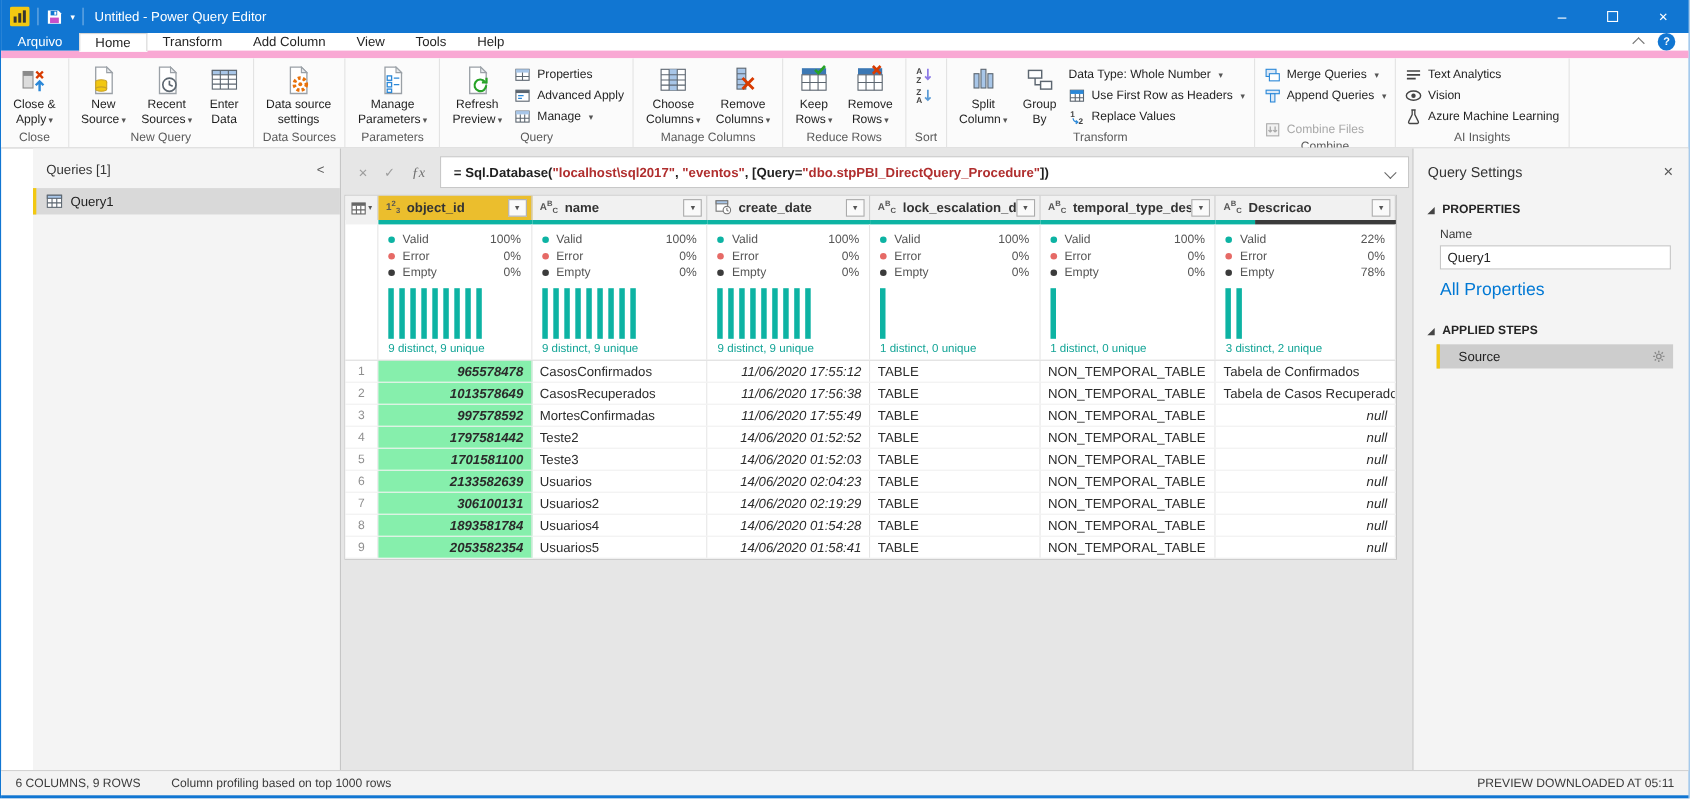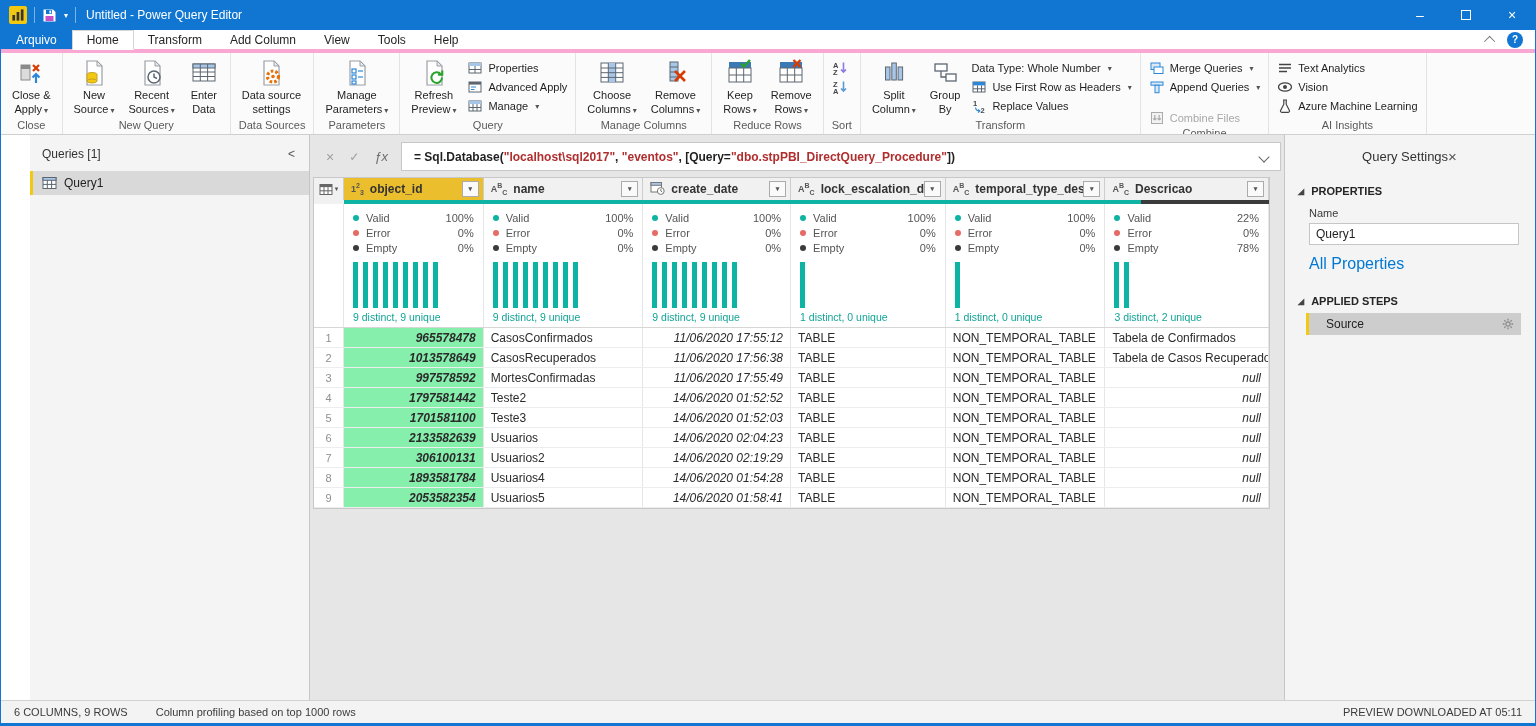--- a/index.html
+++ b/index.html
@@ -11,21 +11,21 @@
   .titlebar { flex:0 0 30px; background:#1176D2; color:#fff; display:flex; align-items:center; padding-left:8px; }
   .qat { display:flex; align-items:center; gap:7px; }
   .tb-sep { width:1px; height:16px; background:rgba(255,255,255,.45); }
   .tb-caret { font-size:8px; color:#fff; }
   .title-text { font-size:12px; margin-left:10px; white-space:nowrap; }
   .win-controls { margin-left:auto; display:flex; height:30px; }
   .win-btn { width:46px; display:flex; align-items:center; justify-content:center; color:#fff; font-size:14px; }
   .maxi-box { width:10px; height:10px; border:1px solid #fff; display:inline-block; }
 
   
-  .menubar { flex:0 0 23px; background:#fff; display:flex; align-items:stretch; border-bottom:4px solid #f9a8d4; }
+  .menubar { flex:0 0 23px; background:#fff; display:flex; align-items:stretch; border-bottom:7px solid #f9a8d4; }
   .file-tab { background:#1176D2; color:#fff; font-size:12px; padding:0 15px; display:flex; align-items:center; }
   .menu-tabs { display:flex; }
   .tab { font-size:12px; color:#252525; padding:0 14px; display:flex; align-items:center; }
   .tab.active { background:#fff; border:1px solid #D6D6D6; border-bottom:1px solid #fff; margin-bottom:-1px; }
   .menubar-right { margin-left:auto; display:flex; align-items:center; gap:12px; padding-right:12px; }
   .collapse-chev { width:8px; height:8px; border-left:1.5px solid #777; border-top:1.5px solid #777; transform:rotate(45deg) translateY(2px); }
   .help-circle { width:16px; height:16px; border-radius:50%; background:#1176D2; color:#fff; font-size:10px; font-weight:bold; display:flex; align-items:center; justify-content:center; }
 
   
   .ribbon { flex:0 0 82px; background:#FBFBFB; border-bottom:1px solid #CFCFCF; display:flex; overflow:hidden; }
@@ -47,21 +47,21 @@
   .qp-header { display:flex; justify-content:space-between; align-items:center; padding:12px 14px 10px 12px; font-size:12px; color:#333; }
   .qp-collapse { color:#555; font-size:12px; }
   .qp-item { height:24px; display:flex; align-items:center; gap:7px; background:#D9D9D9;
              border-left:3px solid #F2C811; padding-left:9px; font-size:12px; color:#222; }
 
   .center { flex:1; display:flex; flex-direction:column; min-width:0; }
   .formula-bar { display:flex; align-items:center; height:29px; margin:7px 3px 4px 3px; }
   .fb-buttons { display:flex; align-items:center; gap:15px; padding:0 13px; color:#9E9E9E; }
   .fb-x { font-size:14px; }
   .fb-check { font-size:12px; }
-  .fb-fx { font-family:Liberation Sans, sans-serif; font-style:italic; font-size:13px; color:#6E6E6E; }
+  .fb-fx { font-family:Liberation Serif, serif; font-style:italic; font-size:13px; color:#6E6E6E; }
   .fb-input { flex:1; height:29px; background:#fff; border:1px solid #C8C8C8; display:flex; align-items:center;
               padding:0 12px; font-family:"DejaVu Sans Mono", monospace; font-size:12px; font-weight:600;
               color:#1F1F1F; white-space:pre; overflow:hidden; }
   .fb-str { color:#B02E2E; }
   .fb-caret { margin-left:auto; width:8px; height:8px; border-right:1.5px solid #666; border-bottom:1.5px solid #666;
               transform:rotate(45deg); flex:0 0 auto; }
 
   .grid-area { flex:1; position:relative; padding:2px 0 0 3px; overflow:hidden; }
   .pq-table { width:957px; background:#fff; border:1px solid #C8C8C8; }
   .th-row { display:flex; height:22px; background:#F1F1F1; }
@@ -89,21 +89,21 @@
   .hist .bar { width:5px; background:#0DB3A3; height:100%; }
   .distinct { font-size:10.5px; color:#12A496; height:14px; white-space:nowrap; }
   .data-row { display:flex; height:20px; background:#fff; border-bottom:1px solid #EDEDED; font-size:12px; color:#2B2B2B; }
   .rownum { width:30px; flex:0 0 30px; color:#8F8F8F; display:flex; align-items:center; justify-content:center;
             border-right:1px solid #E6E6E6; font-size:11px; }
   .td { display:flex; align-items:center; padding:0 7px; border-right:1px solid #E6E6E6; white-space:nowrap; overflow:hidden; }
   .td.right { justify-content:flex-end; font-style:italic; }
   .td.colsel { background:#86efac;font-weight:bold; }
 
   .settings-panel { width:251px; background:#F4F4F4; border-left:1px solid #C6C6C6; display:flex; flex-direction:column; }
-  .sp-header { display:flex; justify-content:center; align-items:center; padding:13px 14px 16px 13px; font-size:13px; color:#333; }
+  .sp-header { display:flex; justify-content:space-between; align-items:center; padding:13px 14px 16px 13px; font-size:13px; color:#333; }
   .sp-close { color:#555; font-size:15px; }
   .sp-section-title { display:flex; align-items:center; gap:7px; font-size:11px; font-weight:700; color:#252525; padding:4px 13px 2px; }
   .tri { font-size:8px; color:#444; }
   .sp-name-label { font-size:11px; color:#3B3B3B; padding:8px 0 4px 24px; }
   .sp-input { margin-left:24px; width:210px; height:22px; background:#fff; border:1px solid #C6C6C6; font-size:12px; color:#222; padding:0 6px; outline:none; }
   .sp-link { color:#0078D4; font-size:16px; padding:10px 0 18px 24px; }
   .steps-list { margin-top:4px; }
   .step-item { margin:0 14px 0 21px; height:22px; background:#CDCDCD; border-left:3px solid #F2C811;
                display:flex; align-items:center; padding-left:17px; font-size:12px; color:#222; }
   .step-gear { margin-left:auto; margin-right:7px; display:flex; align-items:center; }

